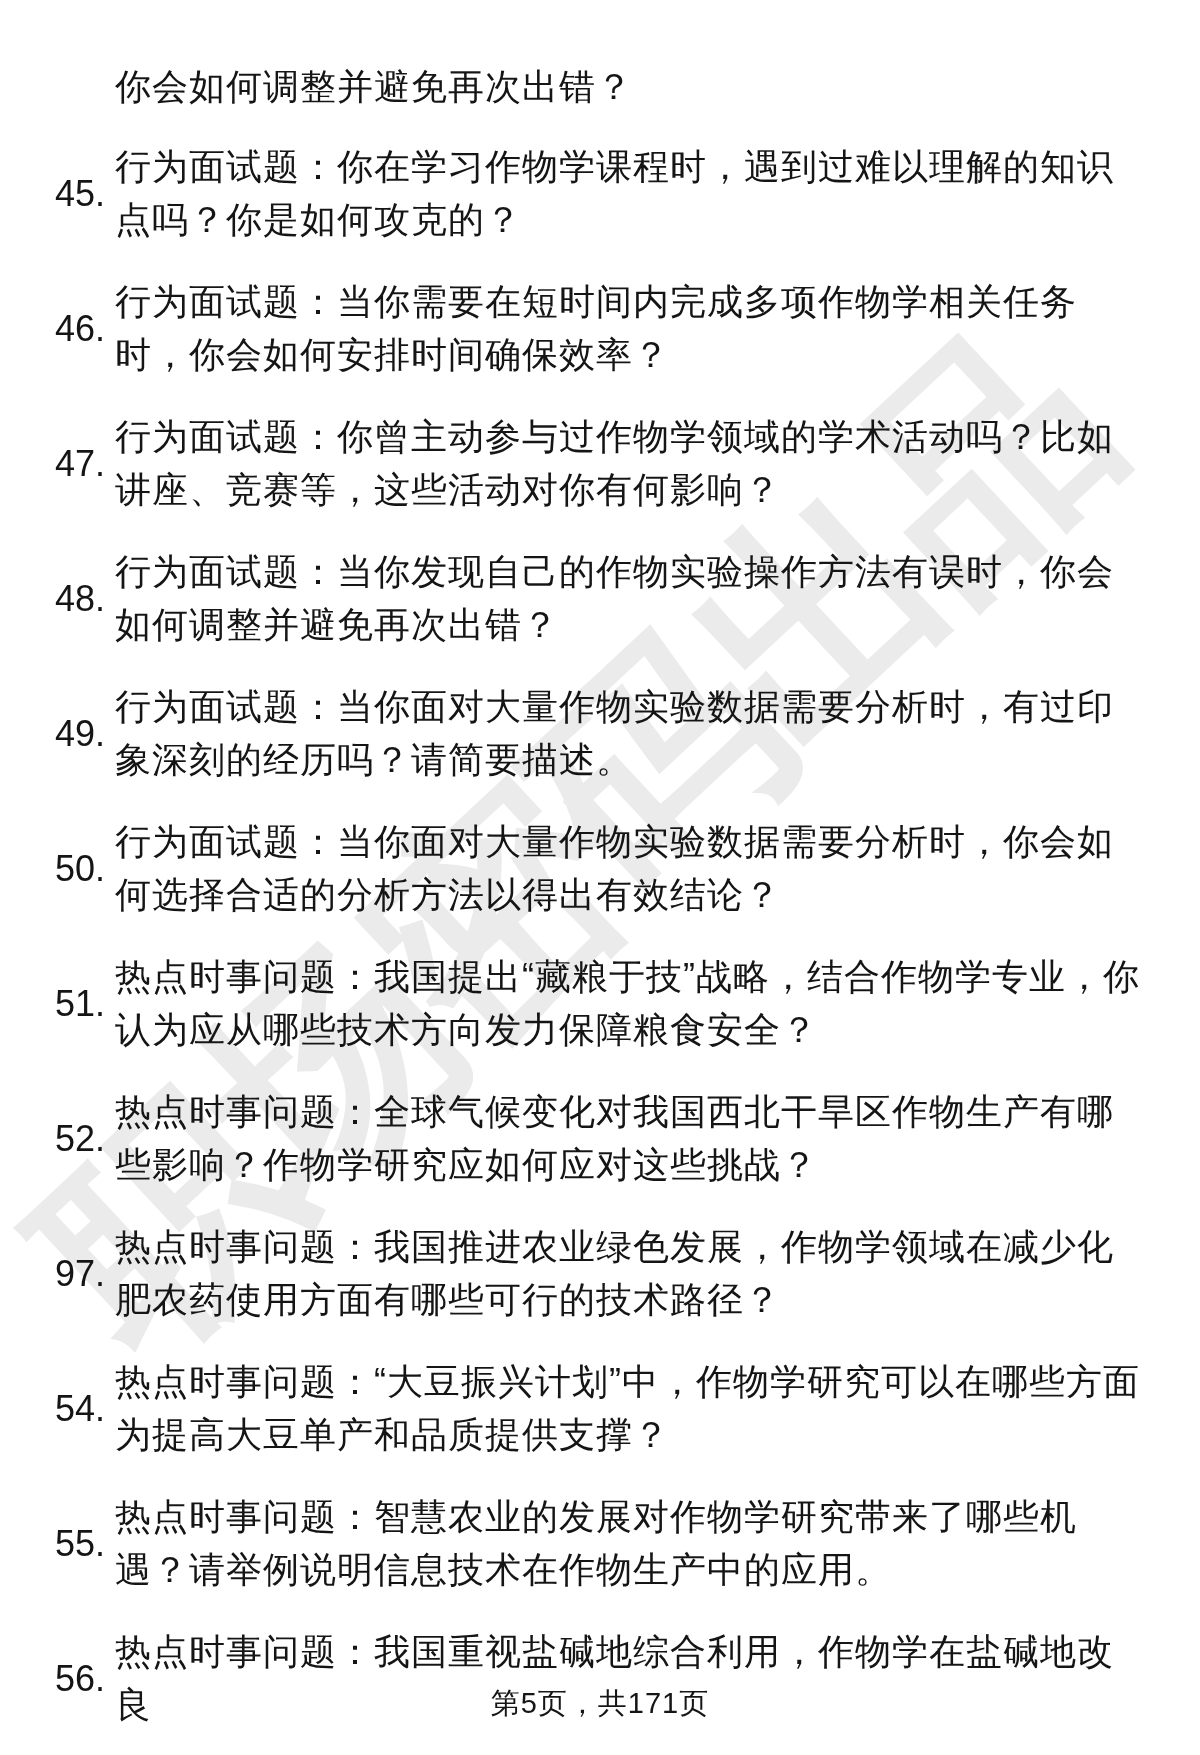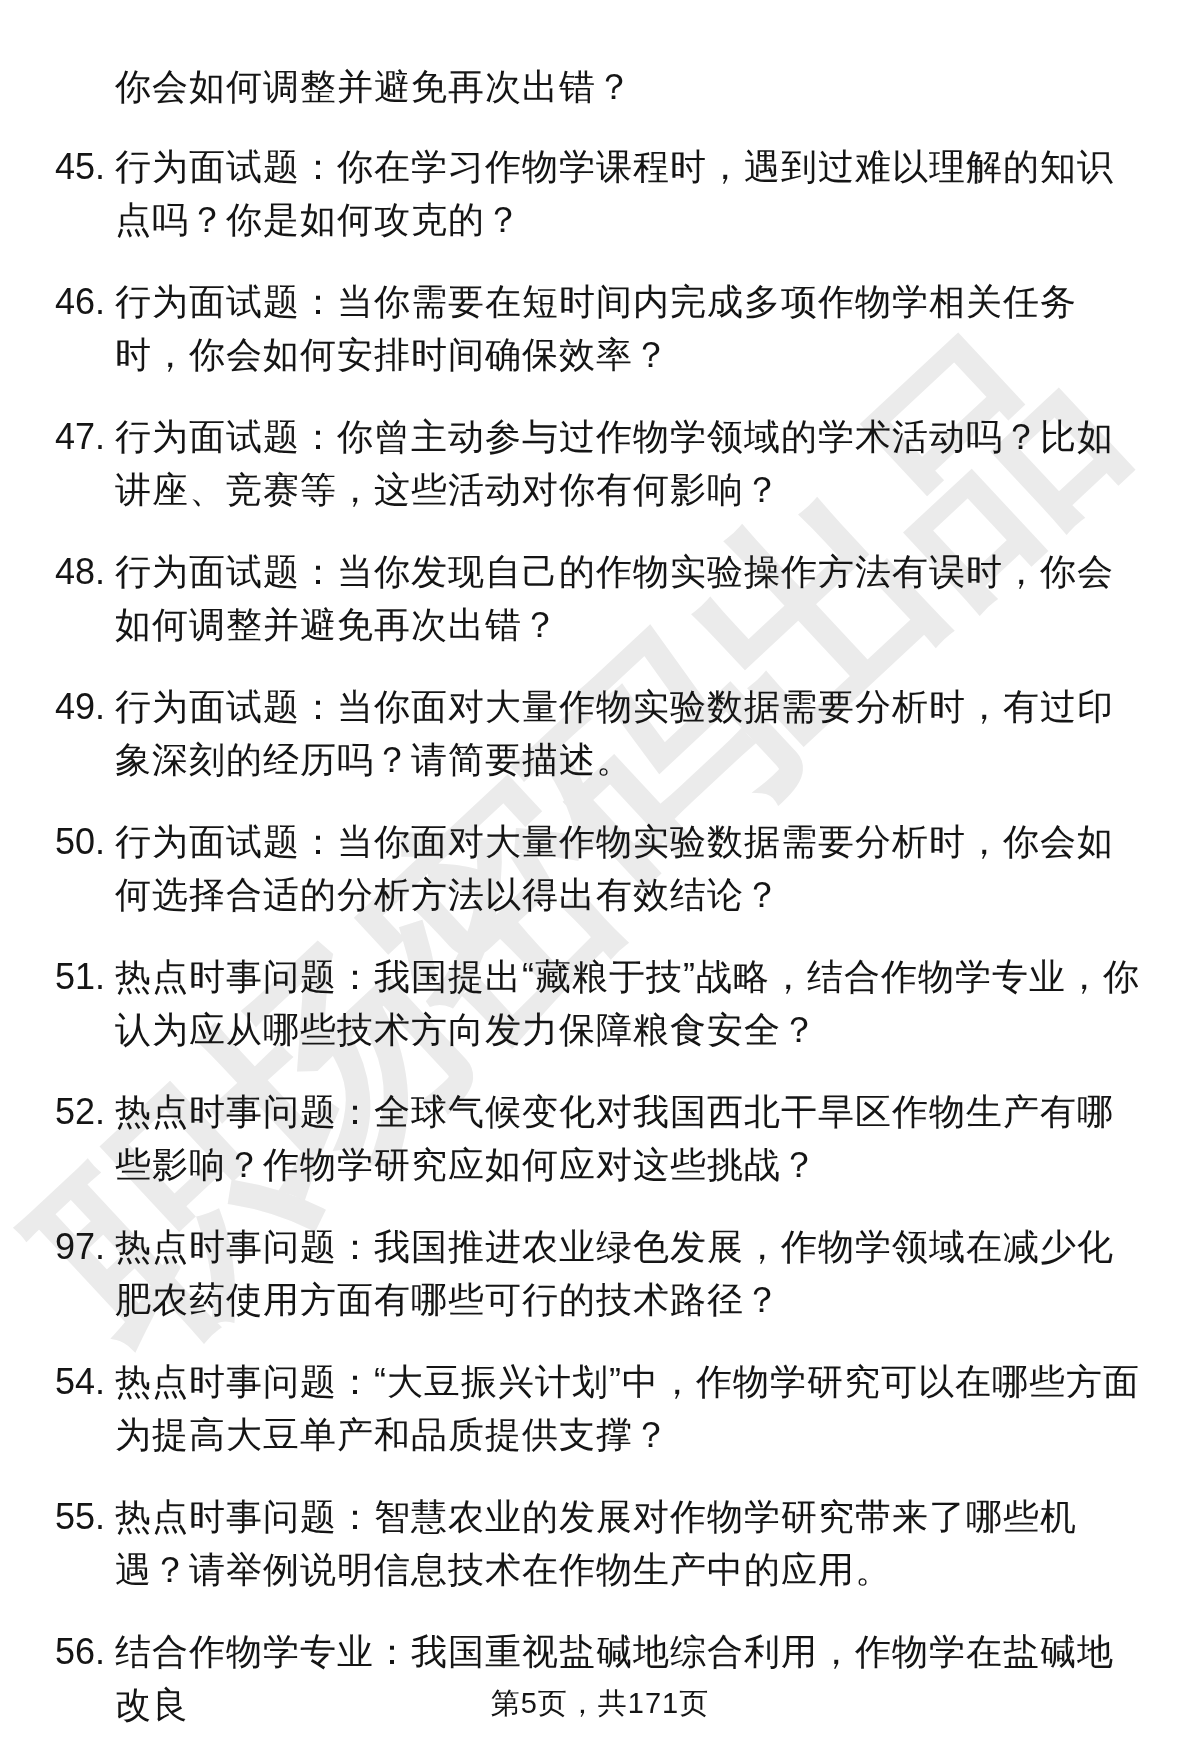--- a/index.html
+++ b/index.html
@@ -43,21 +43,21 @@
     font-size: 36px;
     line-height: 53px;
   }
   .continuation {
     padding-left: 60px;
     margin-bottom: 27px;
     letter-spacing: 1px;
   }
   .doc-item {
     display: flex;
-    align-items: flex-start;
+    align-items: center;
     margin-bottom: 29px;
   }
   .doc-item .num {
     flex: 0 0 60px;
     width: 60px;
   }
   .doc-item .txt {
     flex: 1 1 auto;
     letter-spacing: 1px;
   }
@@ -135,20 +135,20 @@
       <span class="txt">热点时事问题：“大豆振兴计划”中，作物学研究可以在哪些方面为提高大豆单产和品质提供支撑？</span>
     </div>
 
     <div class="doc-item">
       <span class="num">55.</span>
       <span class="txt">热点时事问题：智慧农业的发展对作物学研究带来了哪些机遇？请举例说明信息技术在作物生产中的应用。</span>
     </div>
 
     <div class="doc-item">
       <span class="num">56.</span>
-      <span class="txt">结合作物学专业：我国重视盐碱地综合利用，作物学在盐碱地改良</span>
+      <span class="txt">热点时事问题：我国重视盐碱地综合利用，作物学在盐碱地改良</span>
     </div>
 
   </div>
 
   <div class="footer">第5页，共171页</div>
 
 </div>
 
 </body></html>

